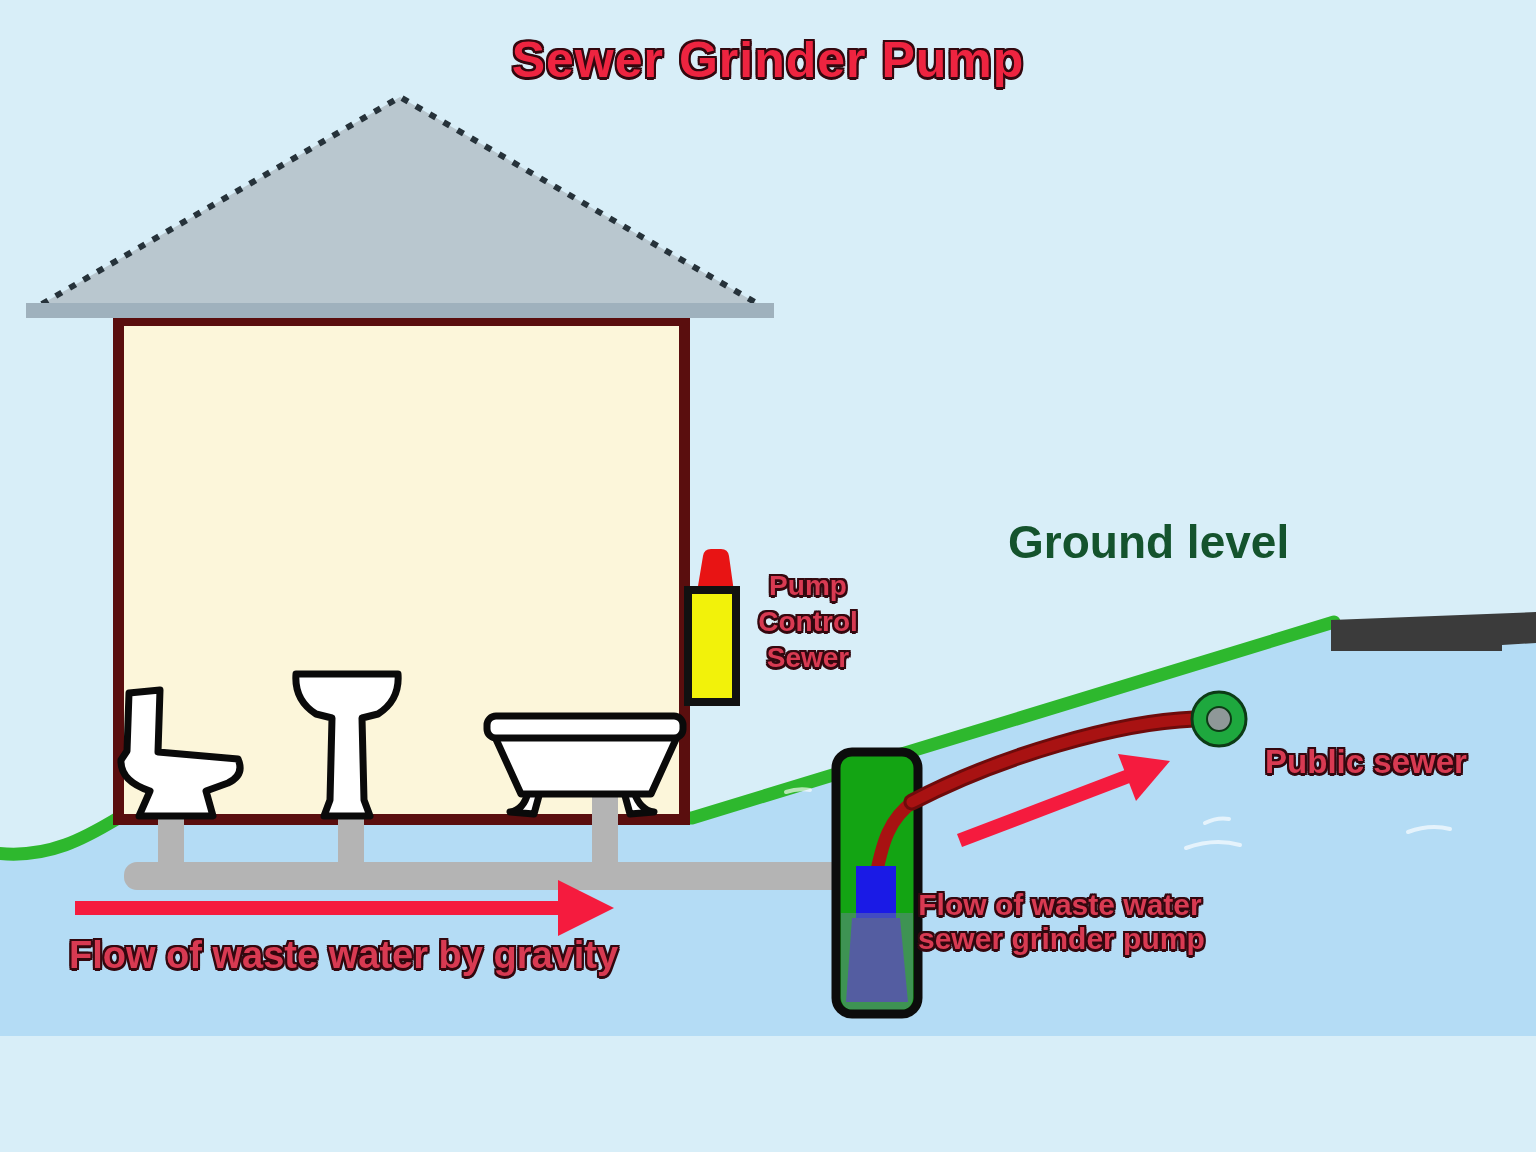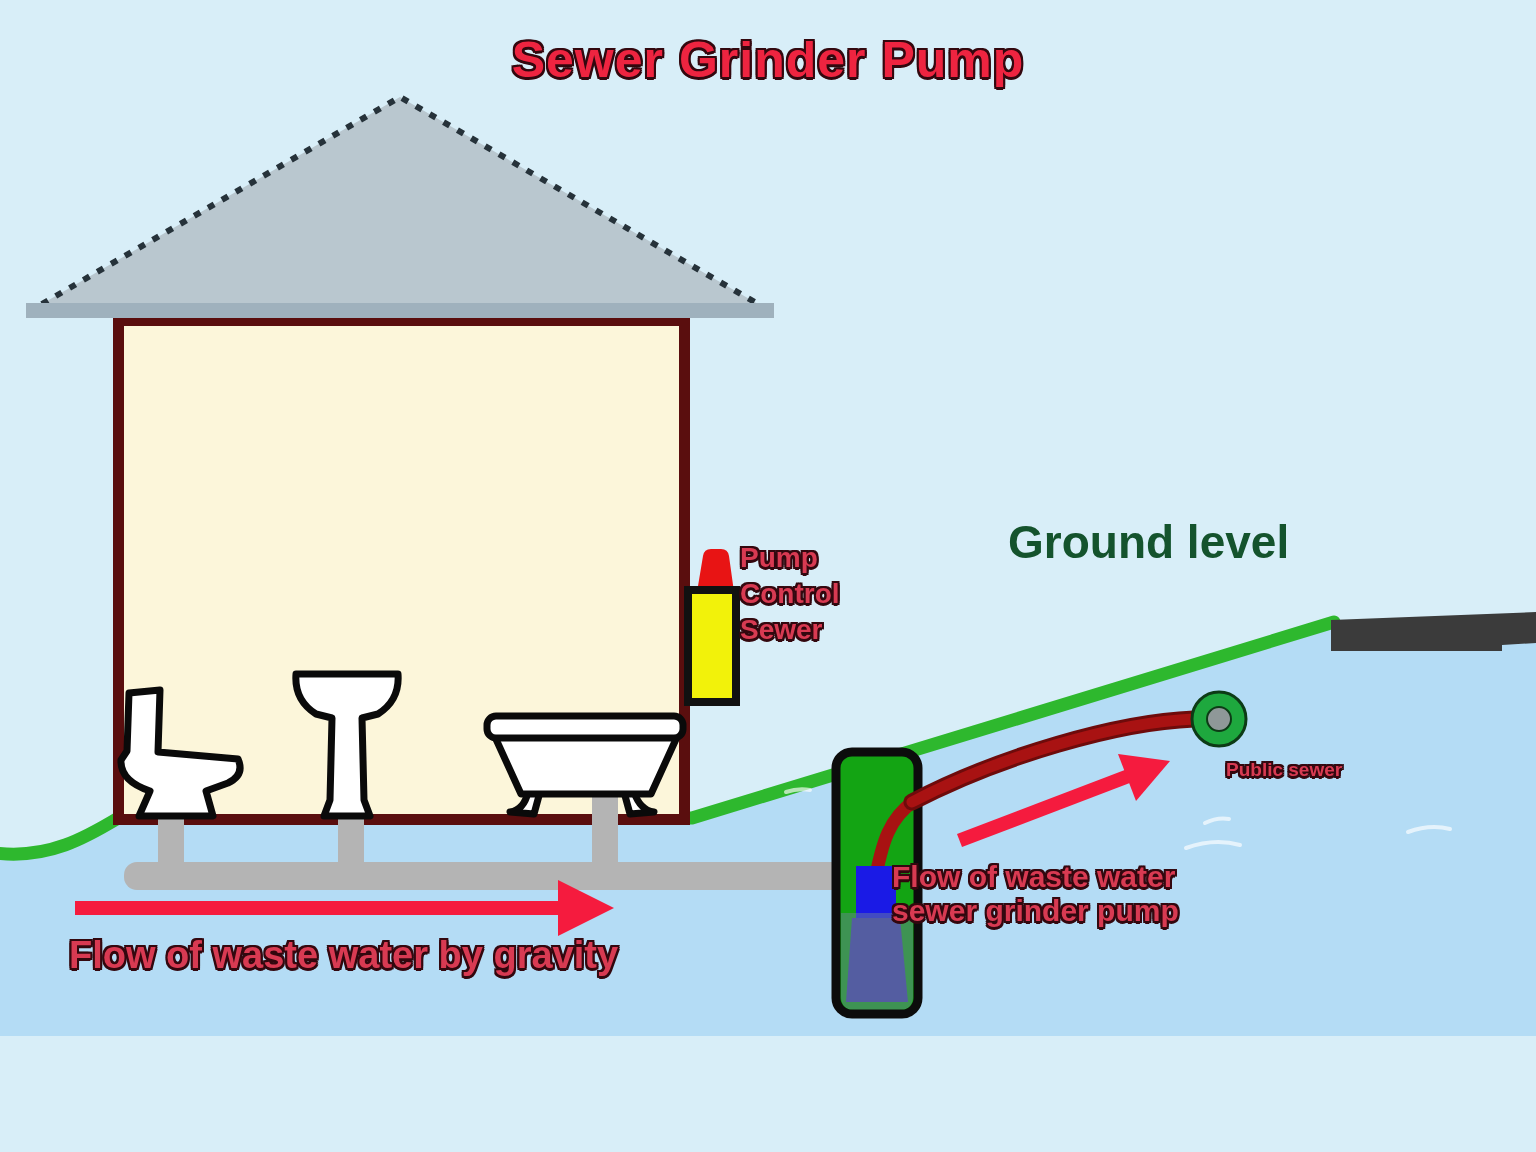--- a/index.html
+++ b/index.html
@@ -12,28 +12,28 @@
     position:absolute;font-weight:bold;color:#d83a52;line-height:1.15;
     white-space:nowrap;
   }
   .outlined{
     text-shadow:
       -2px -2px 0 #33080f, 0 -2px 0 #33080f, 2px -2px 0 #33080f,
       -2px  0   0 #33080f, 2px  0   0 #33080f,
       -2px  2px 0 #33080f, 0  2px 0 #33080f, 2px 2px 0 #33080f,
        0    3px 0 #33080f;
   }
-  .center{}
+  .center{text-align:center;margin-top:28px;}
   .lines span{display:block;}
   #title-label{left:0;top:32px;width:1536px;text-align:center;font-size:50px;color:#ee2440;letter-spacing:1px;}
   #pump-control-panel-label{left:740px;top:540px;width:136px;font-size:28px;line-height:36px;}
   #ground-level-label{left:1008px;top:516px;font-size:46px;color:#14532d;font-weight:bold;}
   #flow-gravity-label{left:69px;top:934px;font-size:38px;}
-  #flow-pressure-label{left:892px;top:860px;width:284px;font-size:30px;line-height:34px;}
-  #public-sewer-label{left:1226px;top:754px;width:280px;font-size:19px;line-height:32px;}
+  #flow-pressure-label{left:918px;top:860px;width:284px;font-size:30px;line-height:34px;}
+  #public-sewer-label{left:1226px;top:718px;width:280px;font-size:33px;line-height:32px;}
   #grinder-tank-label{left:652px;top:1040px;font-size:31px;}
 </style>
 </head>
 <body>
 
 <div id="stage">
 
   <svg id="scene" width="1536" height="1152" viewBox="0 0 1536 1152">
 
     <rect x="0" y="0" width="1536" height="1152" fill="#d8eef8"></rect>

